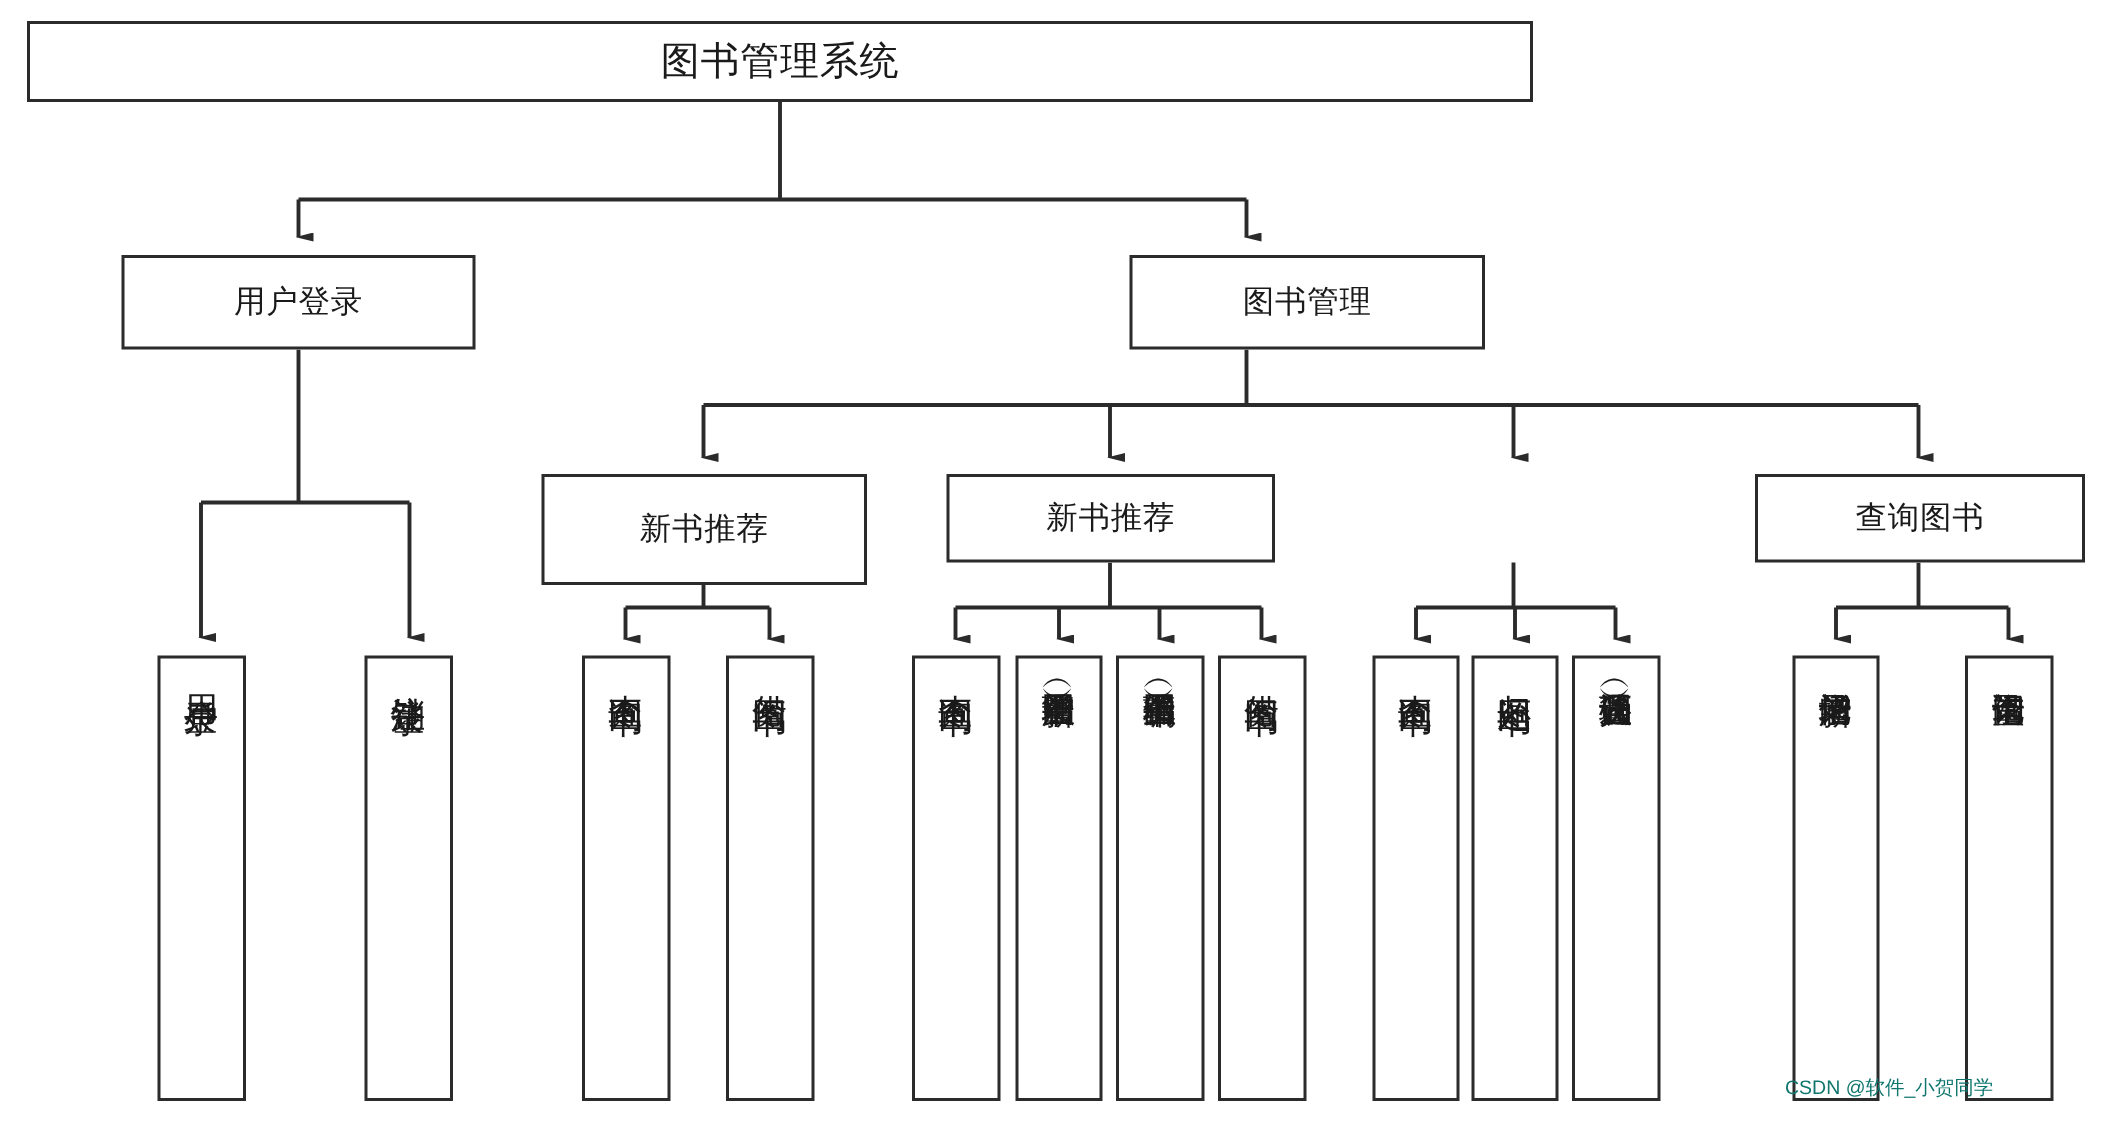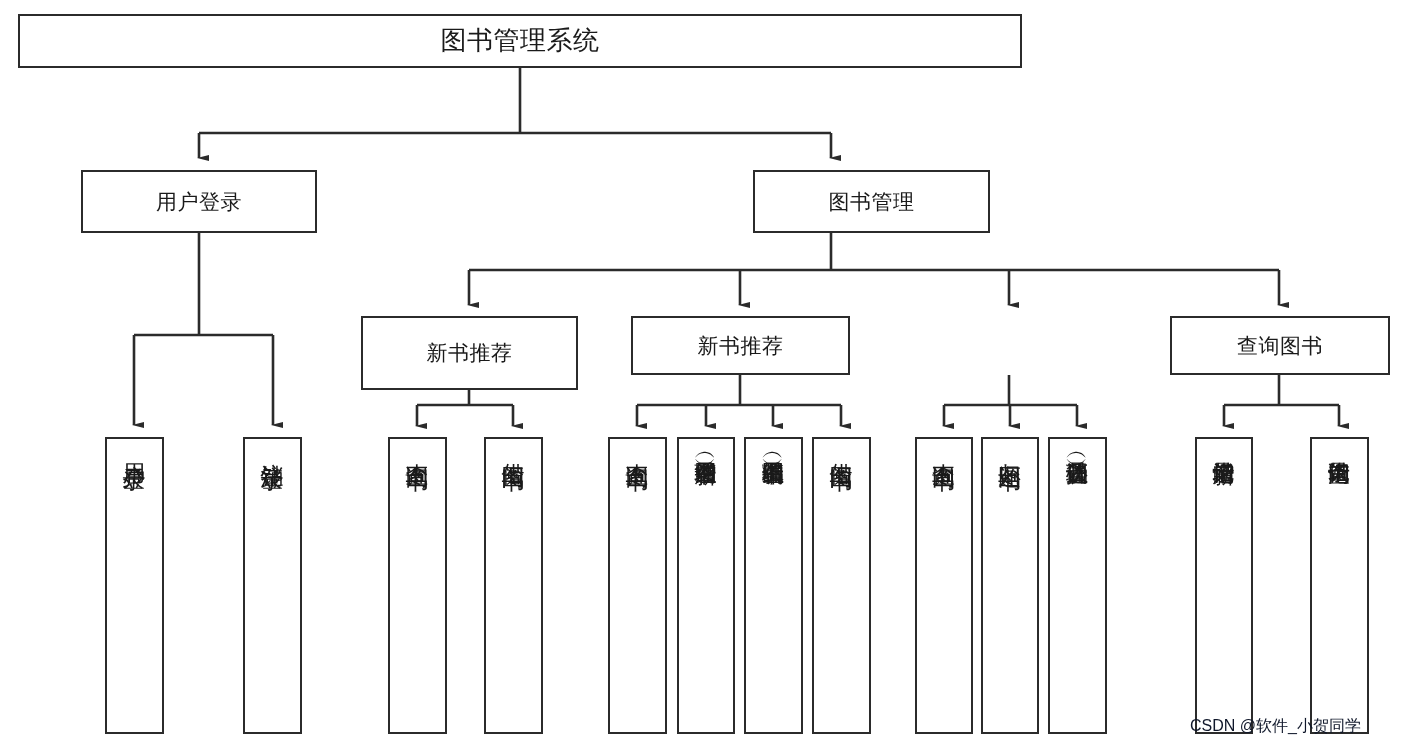--- a/index.html
+++ b/index.html
@@ -61,22 +61,22 @@
     line-height: 1.05;
     letter-spacing: 2px;
     white-space: nowrap;
   }
   .node.vert.tall-text .label {
     font-size: 22px;
     letter-spacing: 0px;
   }
   .watermark {
     position: absolute;
-    color: #0f172a;
-    font-size: 16px;
+    color: #0f766e;
+    font-size: 13px;
     white-space: nowrap;
     user-select: none;
   }
 </style>
 </head>
 <body>
 
 <div id="canvas">
 
   <svg id="wires" viewBox="0 0 1405 747" xmlns="http://www.w3.org/2000/svg">

